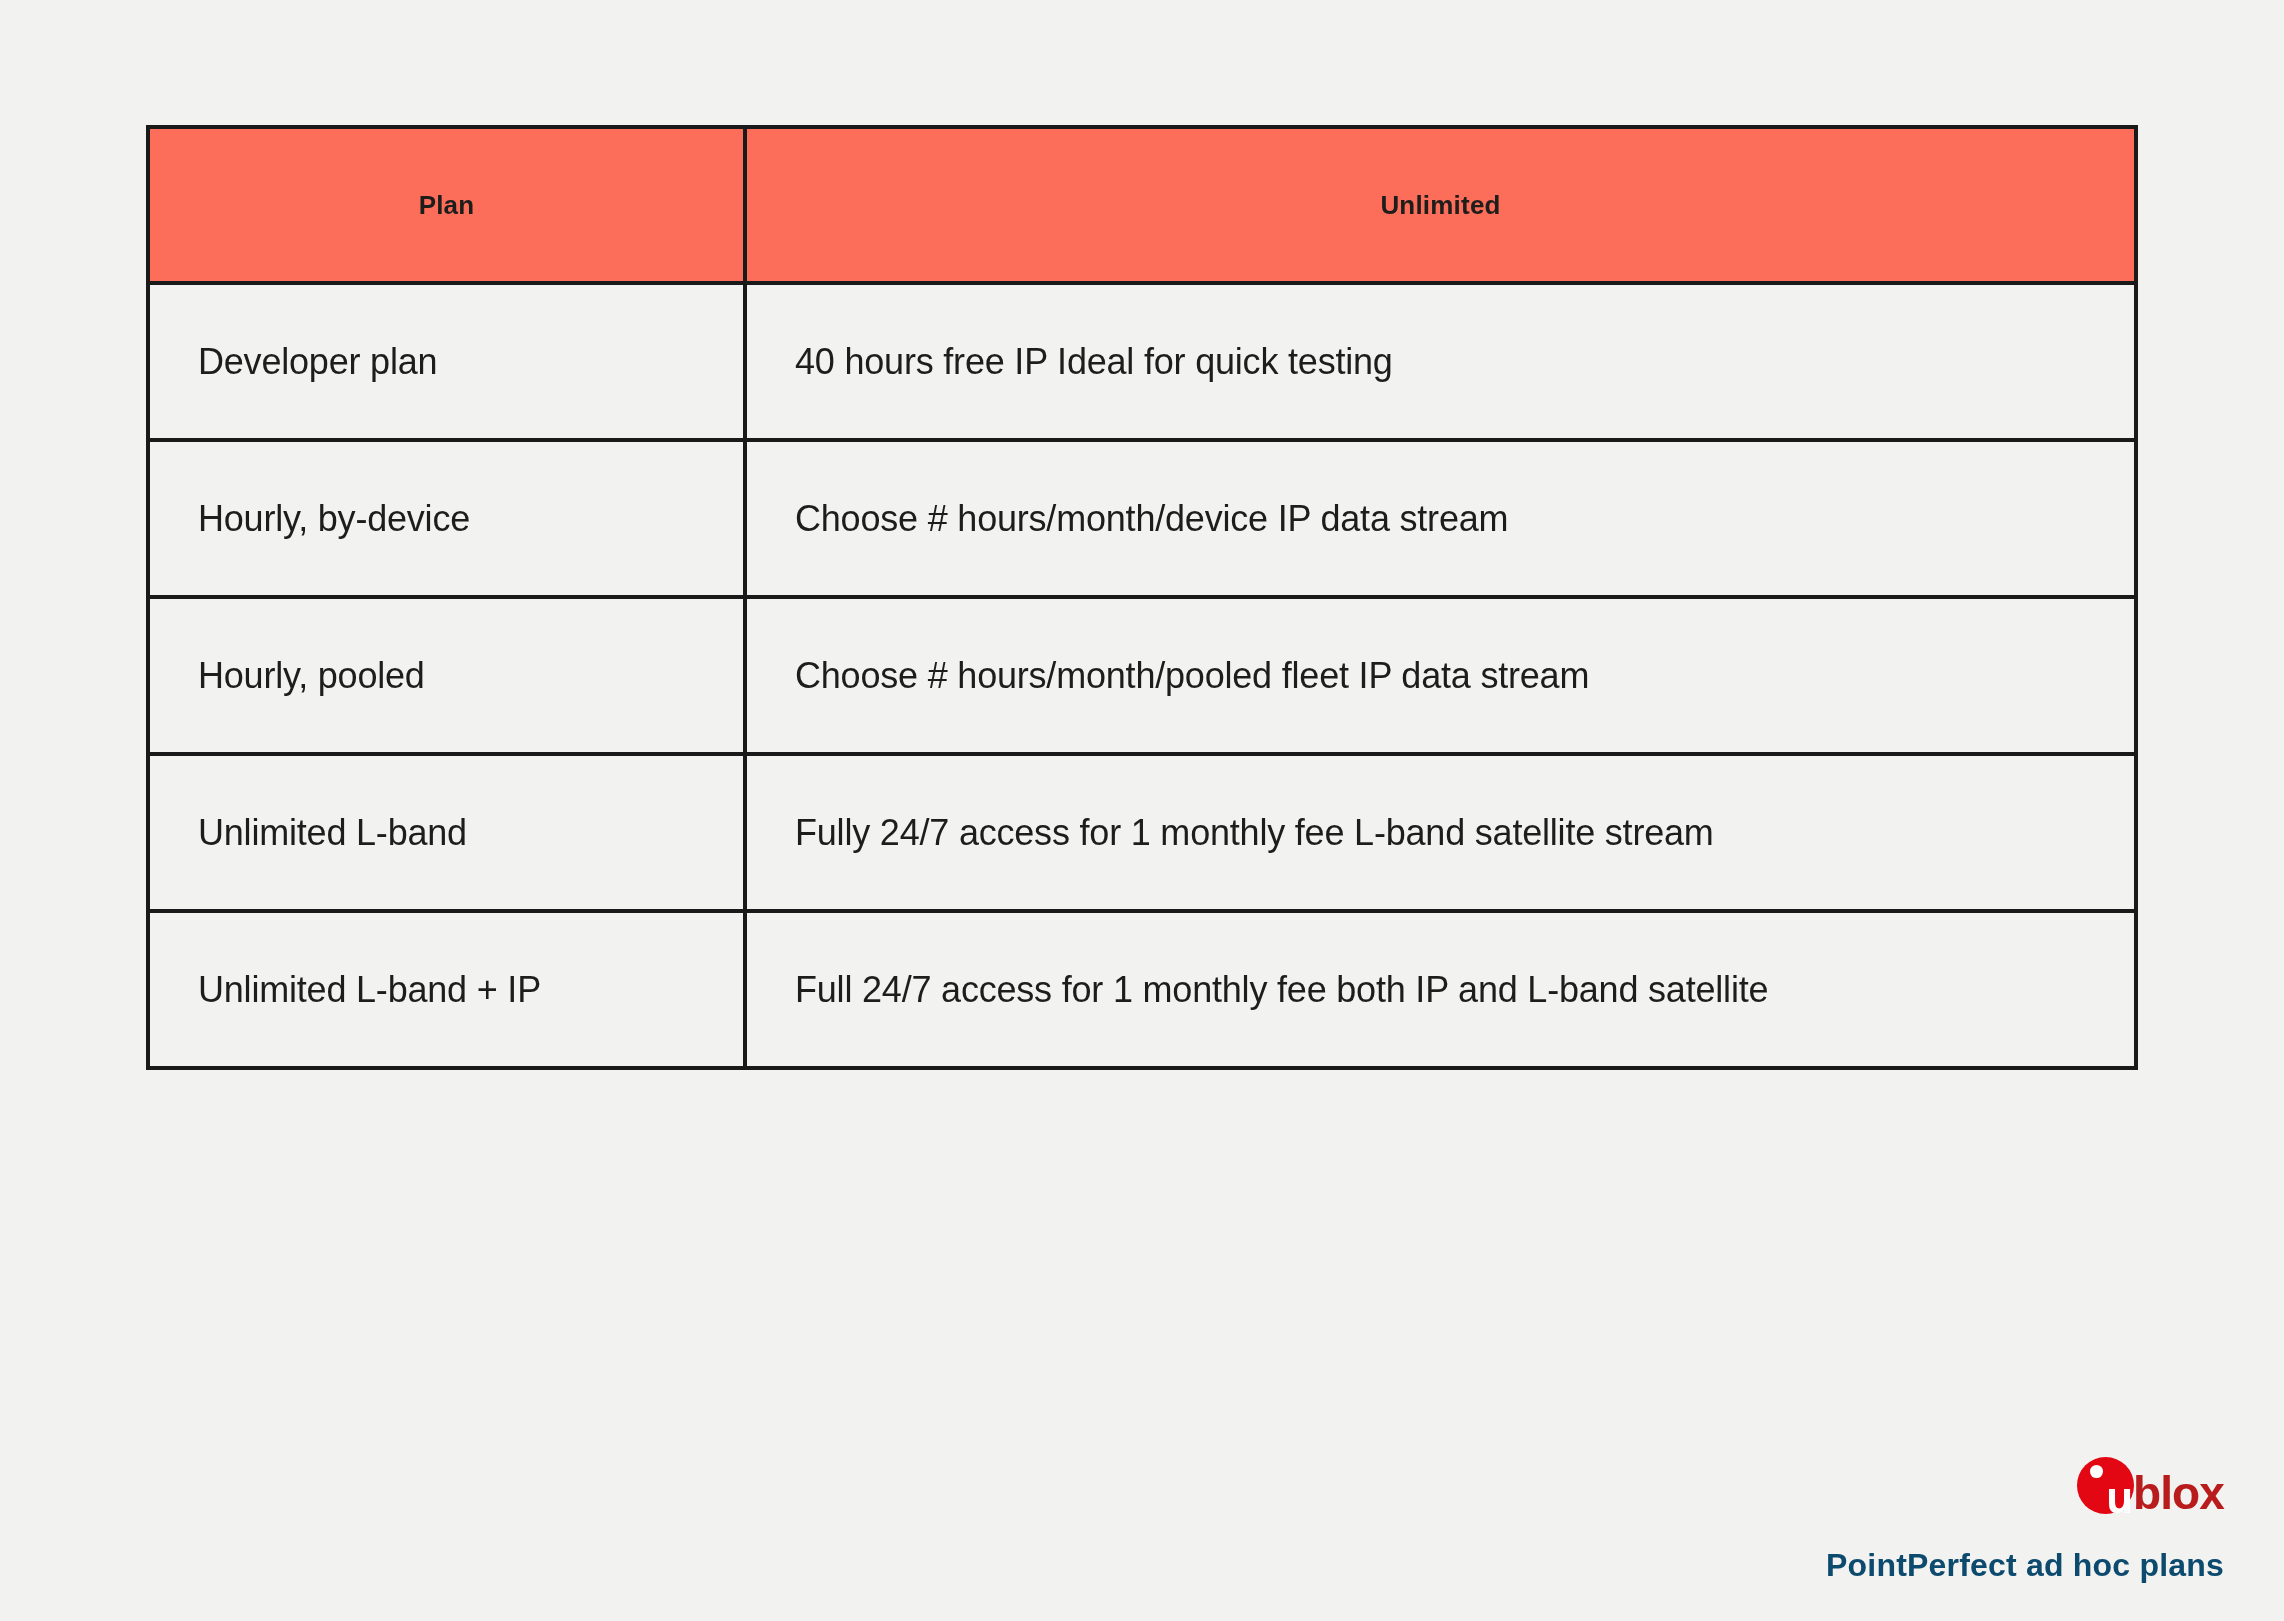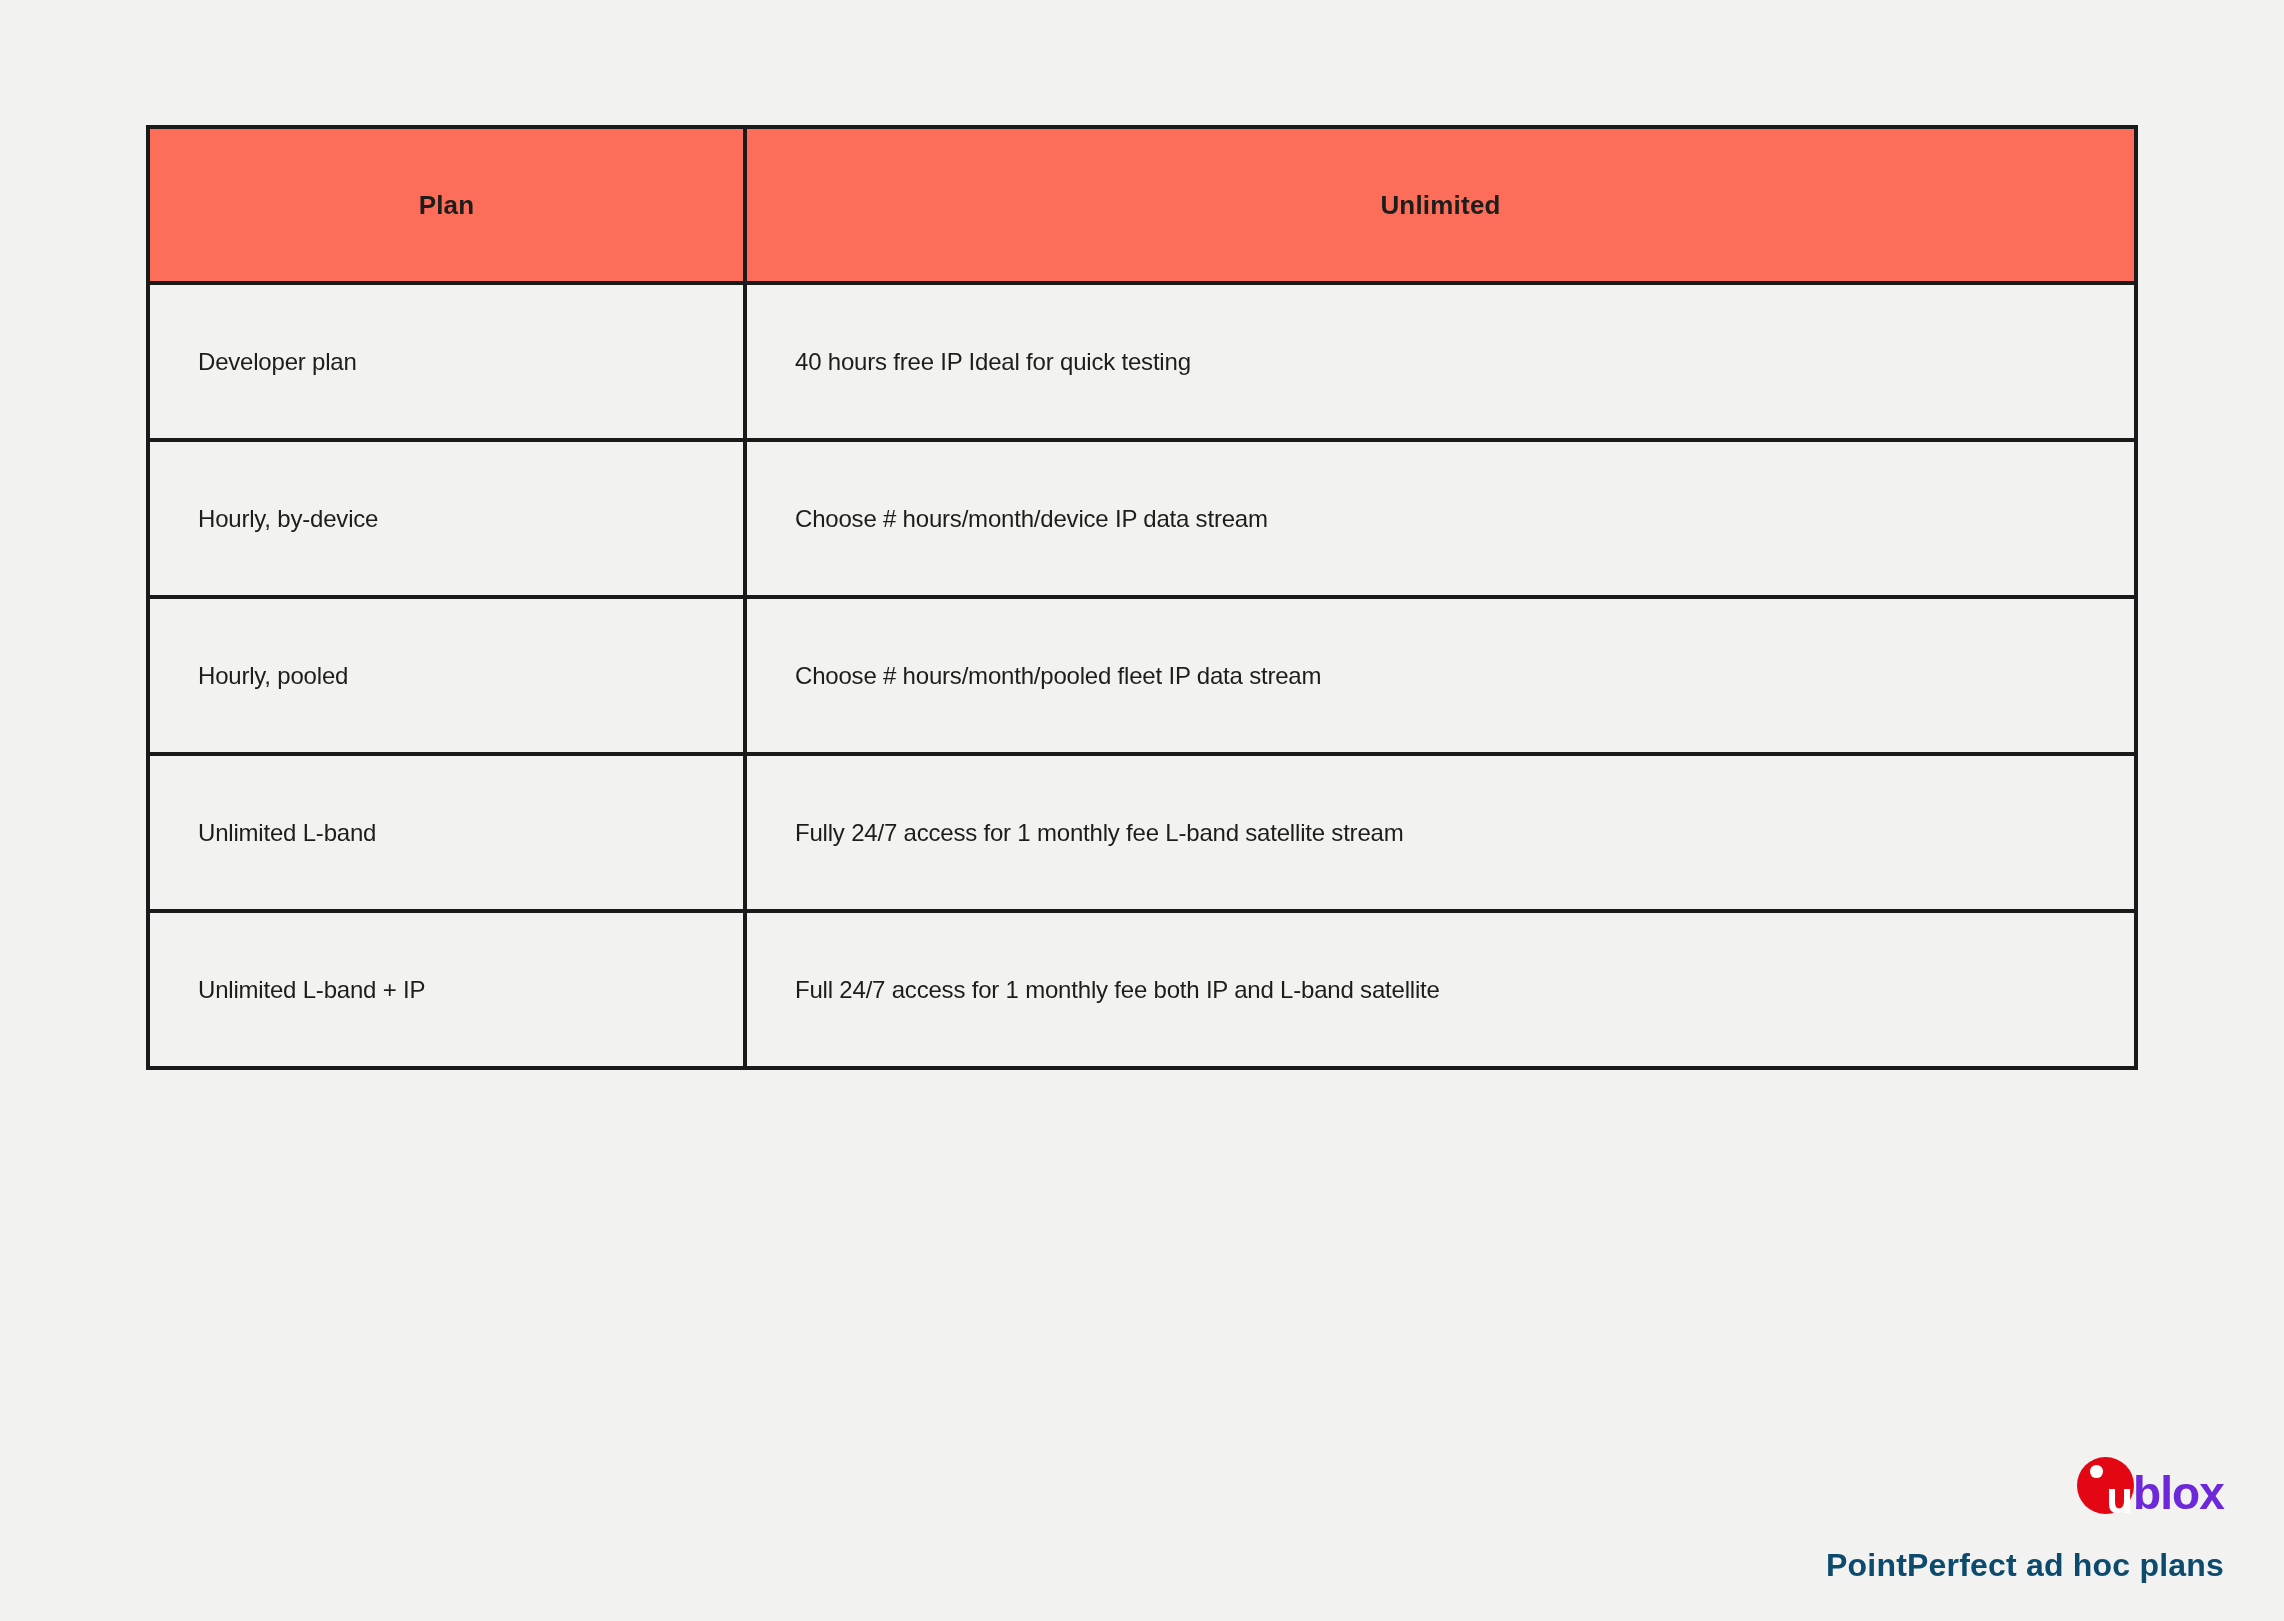--- a/index.html
+++ b/index.html
@@ -26,21 +26,21 @@
     height: 156px;
     font-size: 26px;
     font-weight: 700;
     text-align: center;
     letter-spacing: 0.2px;
   }
   .plans-table col.plan-col { width: 597px; }
   .plans-table td {
     background: #F2F2F1;
     height: 157px;
-    font-size: 24px;
+    font-size: 36px;
     font-weight: 400;
     padding-left: 48px;
     vertical-align: middle;
     letter-spacing: -0.2px;
     white-space: nowrap;
   }
   .footer {
     position: absolute;
     right: 60px;
     top: 1456px;
@@ -73,21 +73,21 @@
     color: #FFFFFF;
     font-size: 44px;
     font-weight: 700;
     line-height: 1;
   }
   .logo-blox {
     font-size: 46px;
     font-weight: 700;
     line-height: 0.92;
     letter-spacing: -0.9px;
-    color: #6d28d9;
+    color: #b91c1c;
     margin-left: -0.9px;
   }
   .caption {
     margin-top: 33px;
     font-size: 32px;
     font-weight: 700;
     letter-spacing: 0.2px;
     color: #0c4a6e;
   }
 </style>

